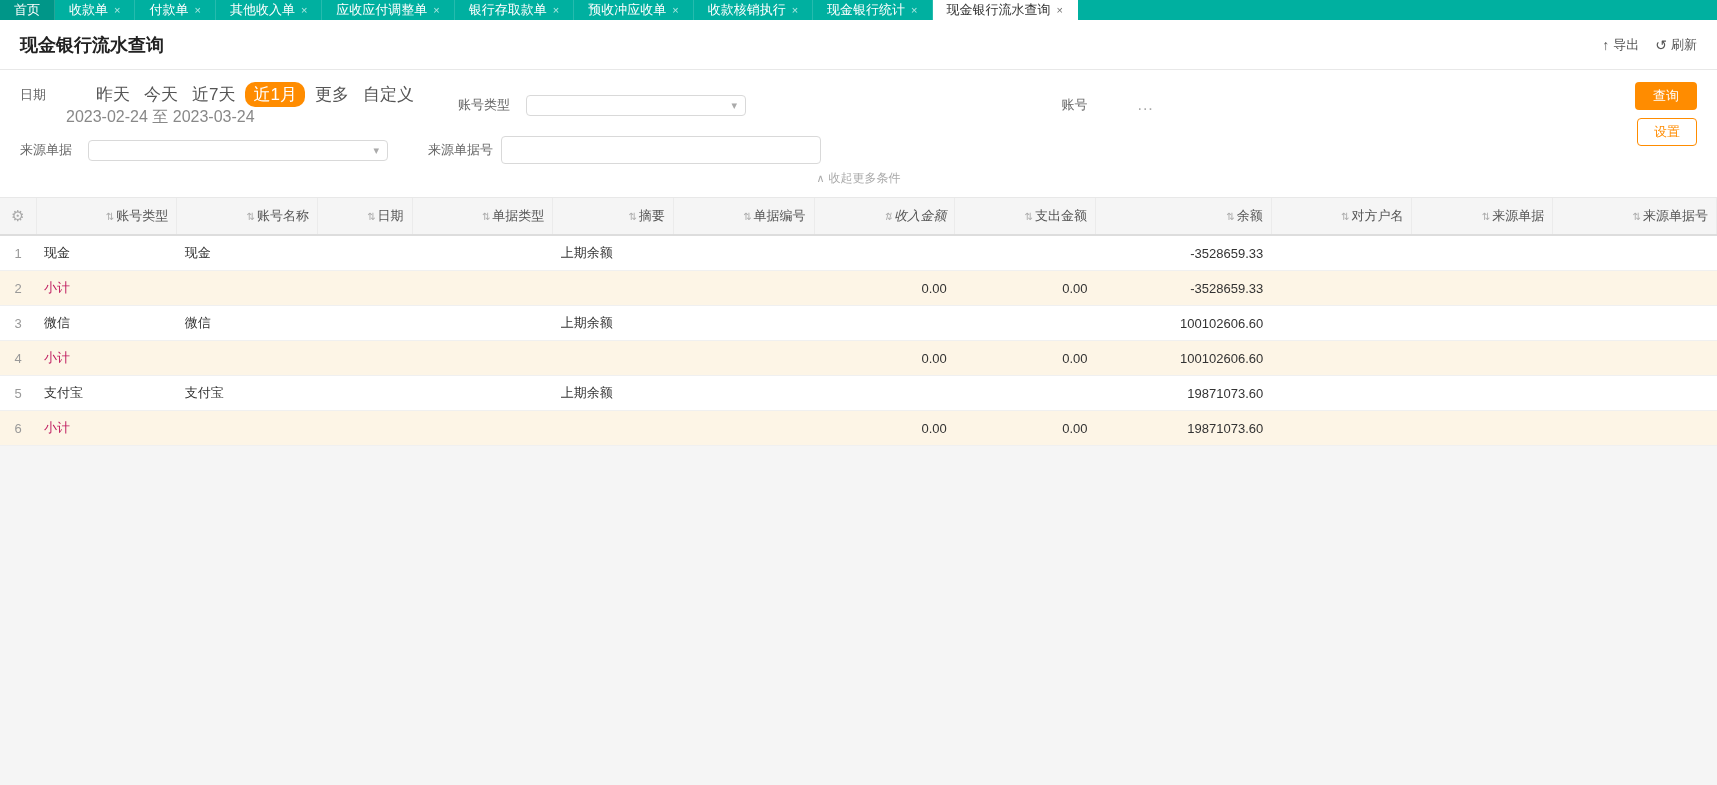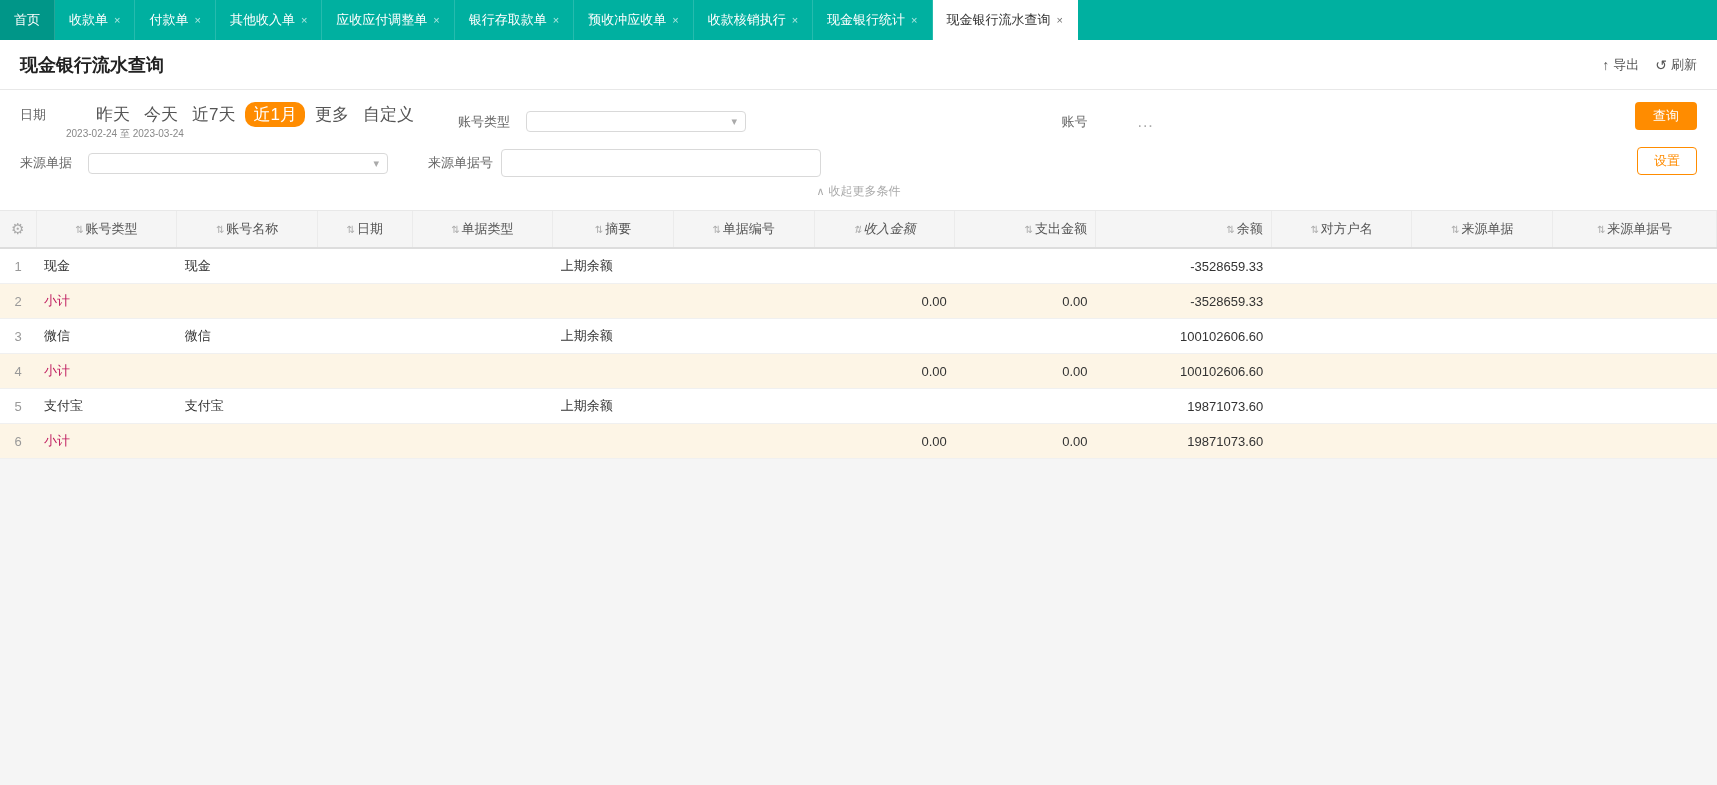--- a/index.html
+++ b/index.html
@@ -3,21 +3,21 @@
   <meta charset="utf-8">
   <style>
     * { box-sizing: border-box; margin: 0; padding: 0; font-family: 'Microsoft YaHei', SimHei, Arial, sans-serif; }
     body { background: #f5f5f5; font-size: 13px; color: #333; }
 
     
     .top-nav {
       background: #00b0a0;
       display: flex;
       align-items: stretch;
-      height: 40px;
+      height: 20px;
       overflow: hidden;
     }
     .nav-item {
       display: flex;
       align-items: center;
       padding: 0 14px;
       color: #fff;
       cursor: pointer;
       font-size: 13px;
       white-space: nowrap;
@@ -84,21 +84,21 @@
       font-size: 17px;
       padding: 1px 4px;
     }
     .date-opt.active {
       background: #ff8c00;
       color: #fff;
       border-radius: 10px;
       padding: 1px 8px;
     }
     .date-range {
-      font-size: 10px;
+      font-size: 16px;
       color: #888;
       margin-left: 8px;
     }
     .filter-select {
       display: flex;
       align-items: center;
       border: 1px solid #d9d9d9;
       border-radius: 4px;
       padding: 3px 8px;
       min-width: 180px;
@@ -141,21 +141,21 @@
       cursor: pointer;
       font-size: 13px;
       margin-top: 4px;
       display: block;
     }
 
     .filter-right-actions {
       display: flex;
       flex-direction: column;
       align-items: flex-end;
-      gap: 13px;
+      gap: 4px;
       margin-left: 10px;
     }
     .section-date {
       display: flex;
       flex-direction: column;
     }
     .section-account {
       display: flex;
       align-items: center;
       gap: 8px;
@@ -205,21 +205,21 @@
       width: 100%;
       border-collapse: collapse;
       font-size: 13px;
     }
     thead tr {
       background: #f5f5f5;
       border-bottom: 1px solid #e0e0e0;
     }
     thead th {
       padding: 9px 8px;
-      text-align: center;
+      text-align: right;
       color: #555;
       font-weight: normal;
       white-space: nowrap;
       border-right: 1px solid #ebebeb;
       border-bottom: 2px solid #ddd;
     }
     thead th .sort-icon { color: #aaa; font-size: 10px; margin-right: 2px; }
     tbody tr { border-bottom: 1px solid #f0f0f0; }
     tbody tr.subtotal { background: #fdf5e6; }
     tbody td {

